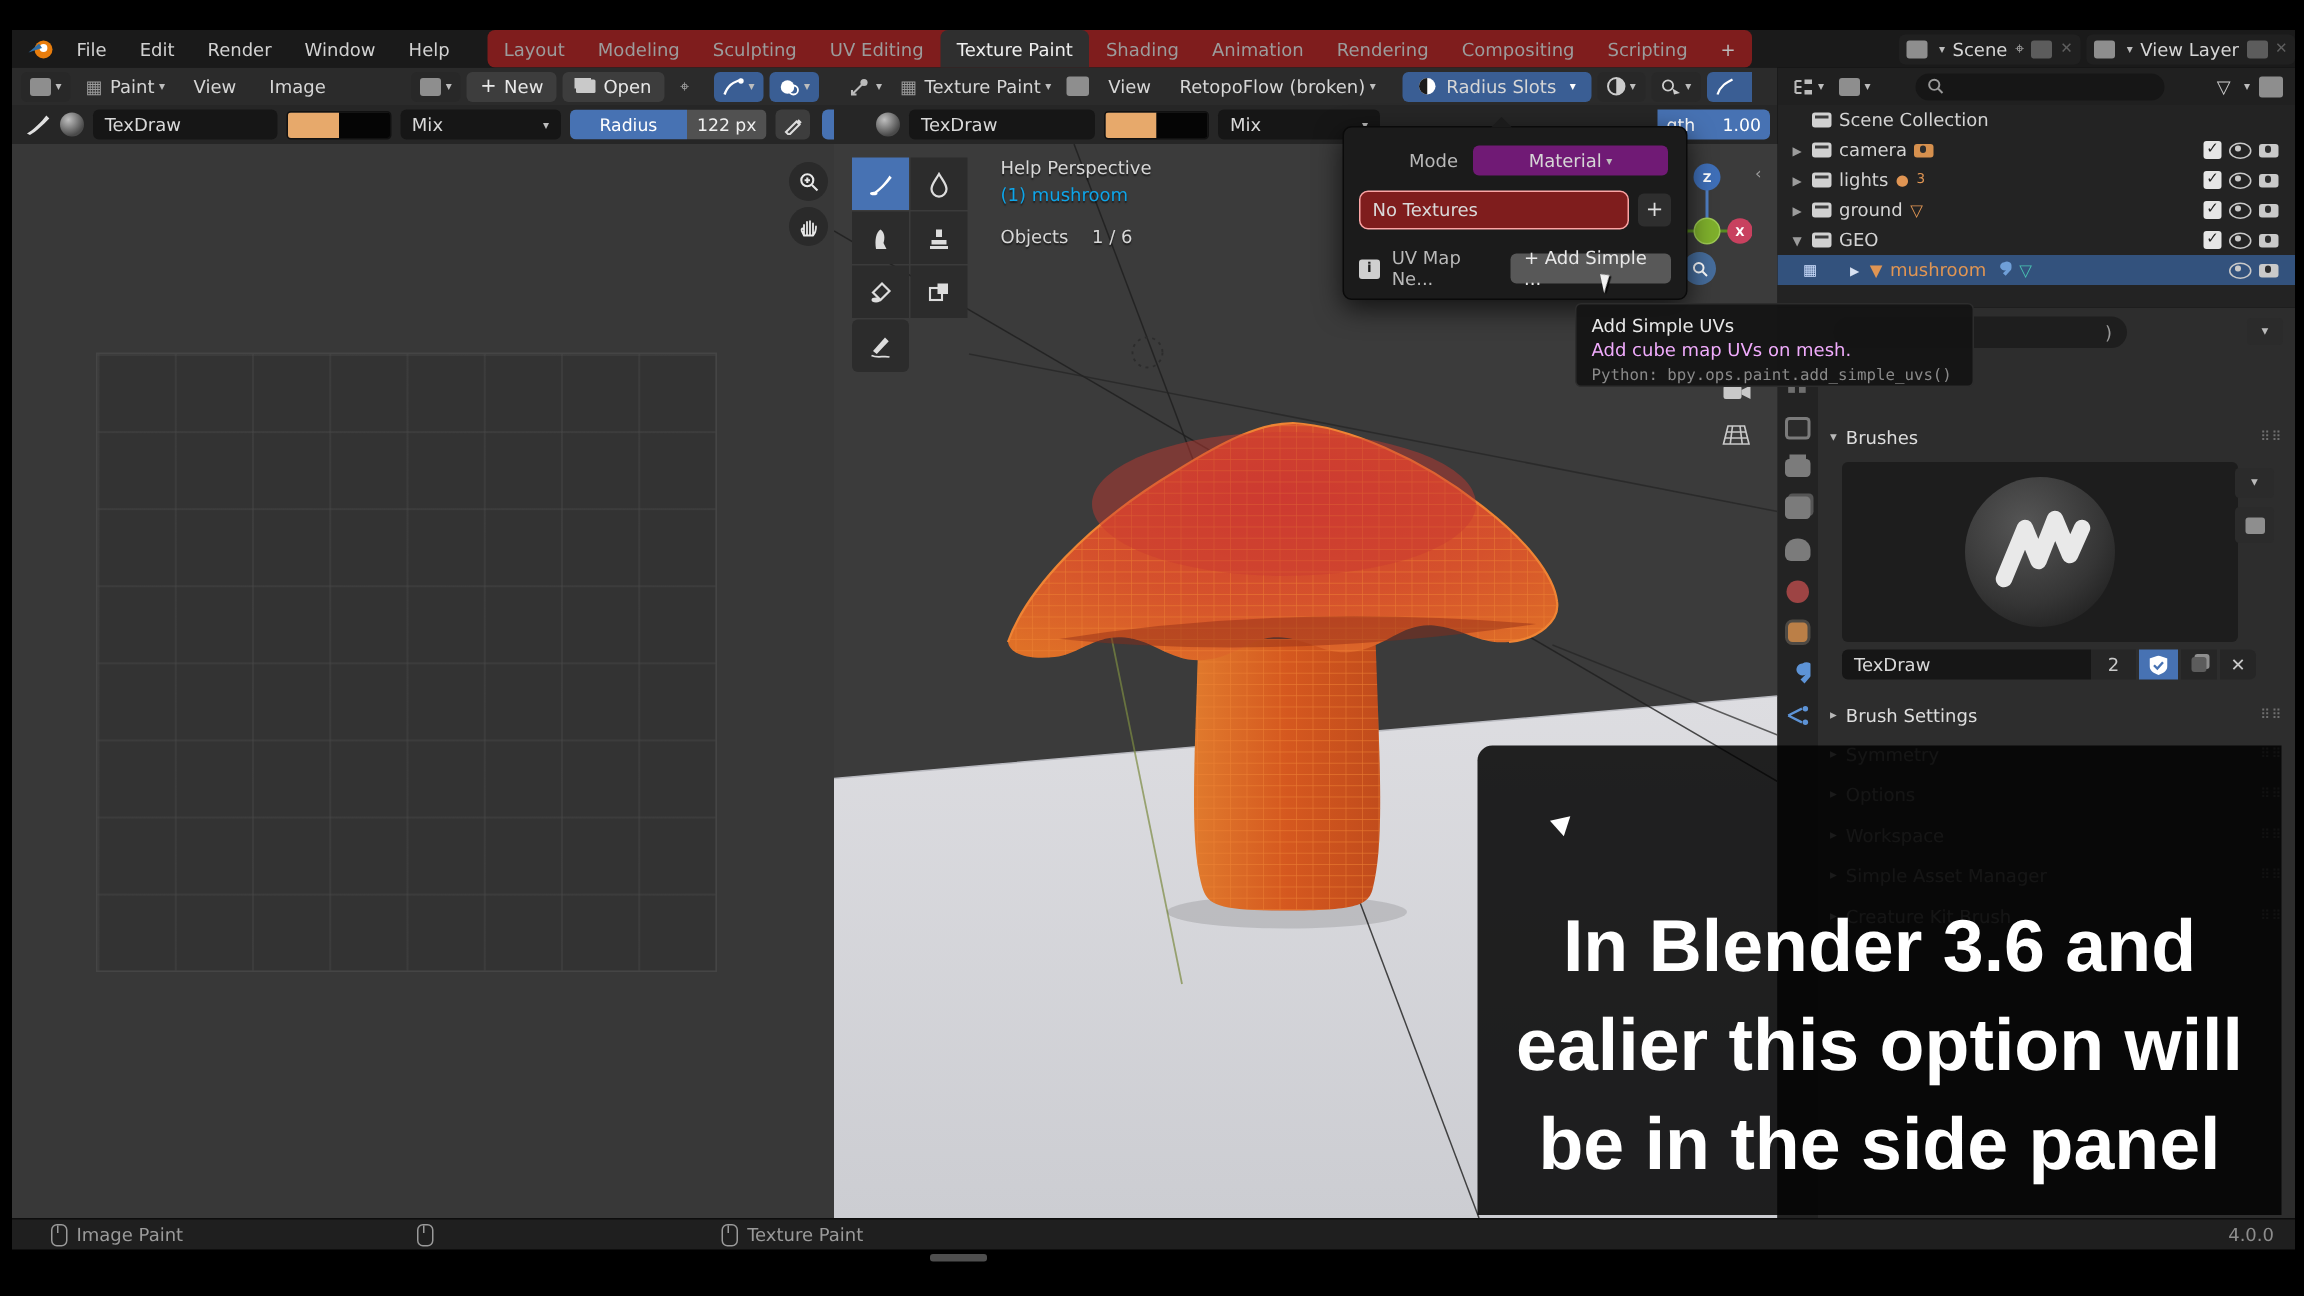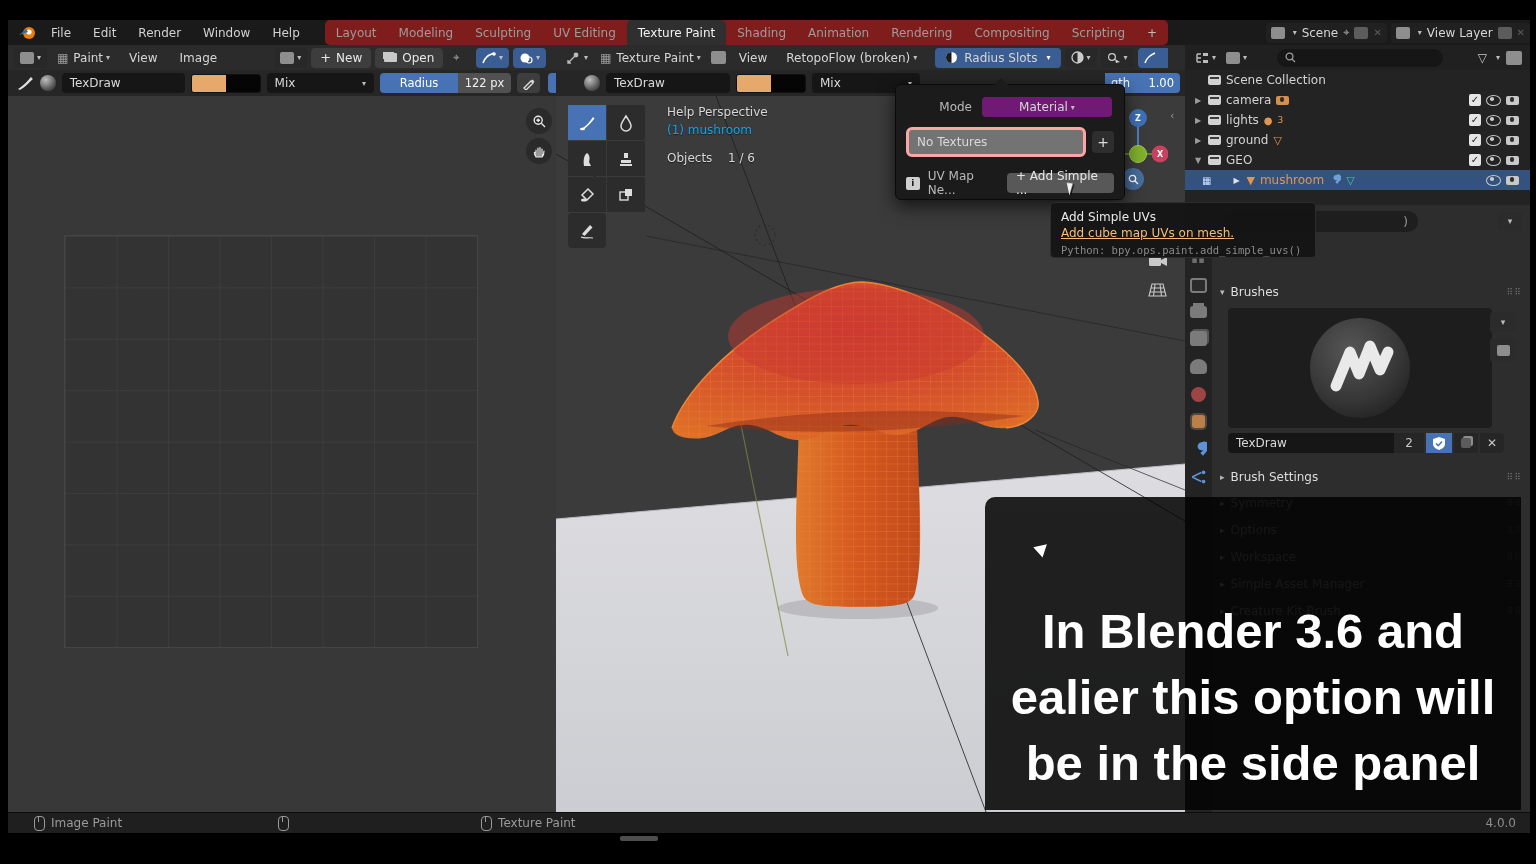--- a/index.html
+++ b/index.html
@@ -95,21 +95,21 @@
   .phead-arrow{color:#b9b9b9;font-size:9px;}
   .dim-head{display:flex;align-items:center;height:27px;color:#8f8f8f;gap:6px;padding:0 8px;}
 
   
   #tslots-popup{left:895px;top:84px;width:228px;height:114px;background:#1b1b1b;border:1px solid #0a0a0a;border-radius:6px;
                 box-shadow:0 6px 18px #000000aa;z-index:50;}
   #tslots-popup .notch{position:absolute;top:-7px;left:98px;width:0;height:0;border-left:7px solid transparent;border-right:7px solid transparent;border-bottom:7px solid #1b1b1b;}
   #tooltip{left:1050px;top:202px;width:266px;height:56px;background:#141414f0;border:1px solid #2d2d2d;border-radius:4px;
            padding:7px 10px;box-sizing:border-box;z-index:60;}
   #tooltip .t1{color:#e9e9e9;}
-  #tooltip .t2{color:#fdba74;margin-top:2px;text-decoration:underline;}
+  #tooltip .t2{color:#f0abfc;margin-top:2px;}
   #tooltip .t3{color:#8a8a8a;font-family:"DejaVu Sans Mono",monospace;font-size:10.5px;margin-top:4px;}
 
   
   #caption{left:985px;top:497px;width:536px;height:313px;background:rgba(4,4,4,0.87);border-radius:10px 0 0 0;z-index:40;
            display:flex;flex-direction:column;justify-content:flex-end;align-items:center;padding-bottom:14px;box-sizing:border-box;}
   #caption .cline{font-family:"Liberation Sans",sans-serif;font-weight:bold;color:#fff;font-size:49px;line-height:66px;white-space:nowrap;}
   .cap-cursor{position:absolute;left:48px;top:45px;width:0;height:0;border-top:7px solid transparent;border-bottom:7px solid transparent;border-right:12px solid #fff;transform:rotate(18deg);}
 
   
   #statusbar{left:8px;top:812px;width:1522px;height:21px;background:#1f1f1f;border-top:1px solid #0d0d0d;display:flex;align-items:center;color:#9a9a9a;box-sizing:border-box;}
@@ -635,21 +635,21 @@
   <div id="tslots-popup" class="abs">
     <div class="notch"></div>
     <div class="row" style="margin:12px 12px 0 0;justify-content:flex-end;gap:10px">
       <span style="color:#b9b9b9">Mode</span>
       <div class="ddbtn" style="width:118px;justify-content:center;background:#701a75">
         <span>Material</span>
           <span class="chev">▾</span>
       </div>
     </div>
     <div class="row" style="margin:10px 10px 0 10px;gap:6px">
-      <div class="field" style="flex:1;height:24px;background:#737373;border:3px solid #fca5a5;border-radius:6px">No Textures</div>
+      <div class="field" style="flex:1;height:24px;background:#7f1d1d;border:1px solid #fca5a5;border-radius:6px">No Textures</div>
       <div style="width:22px;height:22px;background:#2e2e2e;border-radius:4px;color:#ddd;font-size:14px;text-align:center;line-height:22px">+</div>
     </div>
     <div class="row" style="margin:12px 10px 0 10px;gap:8px">
       <span style="width:15px;height:13px;background:#cfcfcf;border-radius:2px;color:#1a1a1a;font-size:9px;font-weight:bold;text-align:center;line-height:13px">i</span>
       <span style="color:#b9b9b9">UV Map Ne...</span>
       <div class="btn" style="background:#585858;margin-left:auto">
         <span>+ Add Simple ...</span>
       </div>
     </div>
     <div class="cursor-arrow abs" style="left:172px;top:97px"></div>

